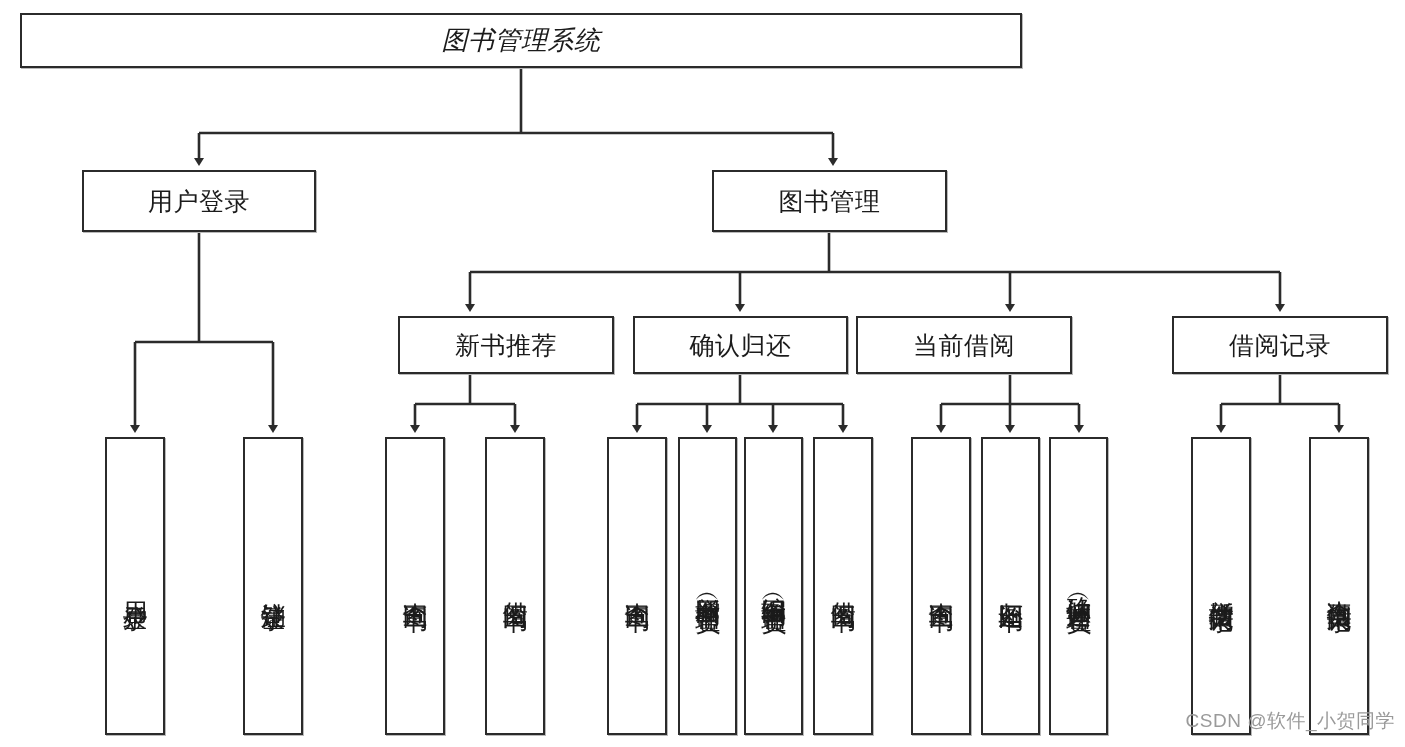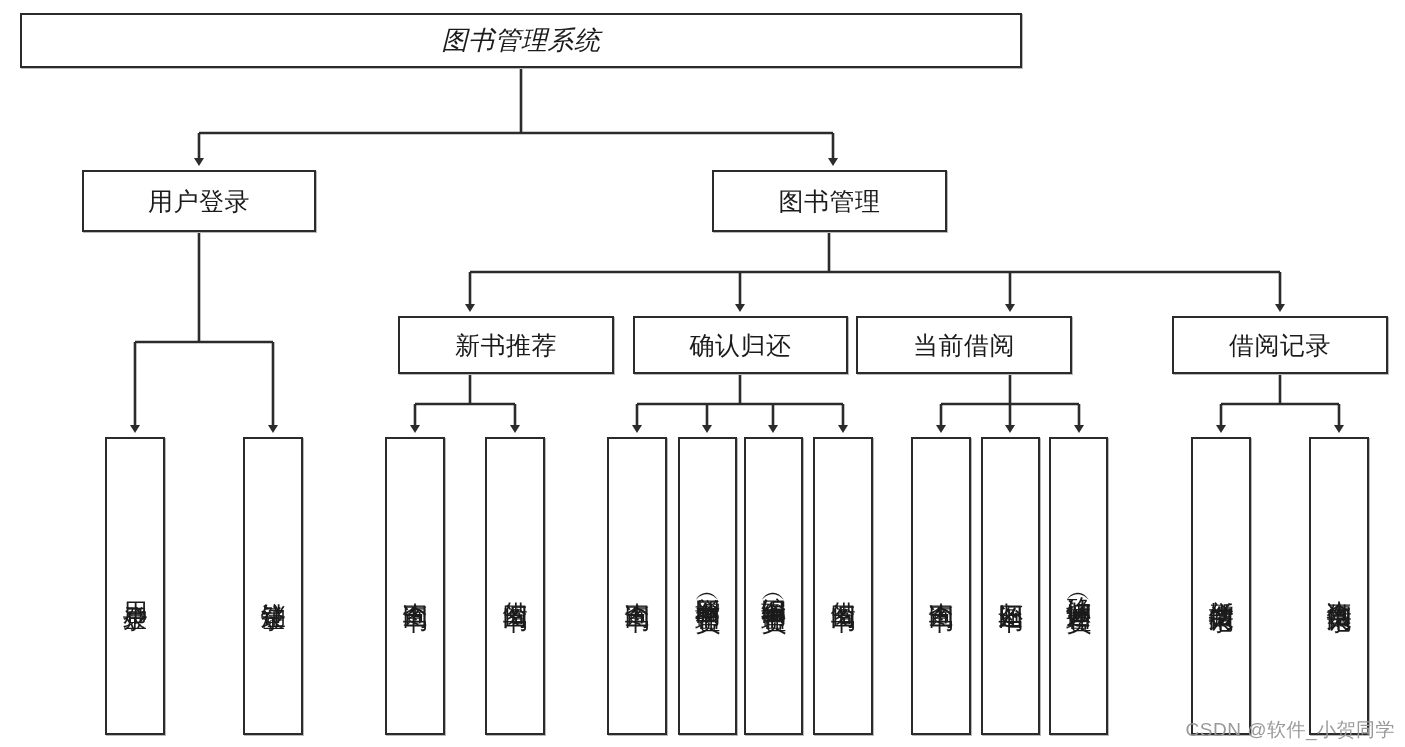--- a/index.html
+++ b/index.html
@@ -56,21 +56,21 @@
     writing-mode: vertical-rl;
     text-orientation: upright;
     font-size: 25px;
     line-height: 1.18;
     letter-spacing: 2px;
     max-height: 280px;
   }
   .watermark {
     position: absolute;
     right: 10px;
-    bottom: 4px;
+    bottom: 13px;
     font-size: 19px;
     color: #9a9a9a;
     letter-spacing: 0.5px;
     white-space: pre;
     user-select: none;
   }
 </style>
 </head>
 <body>
 

